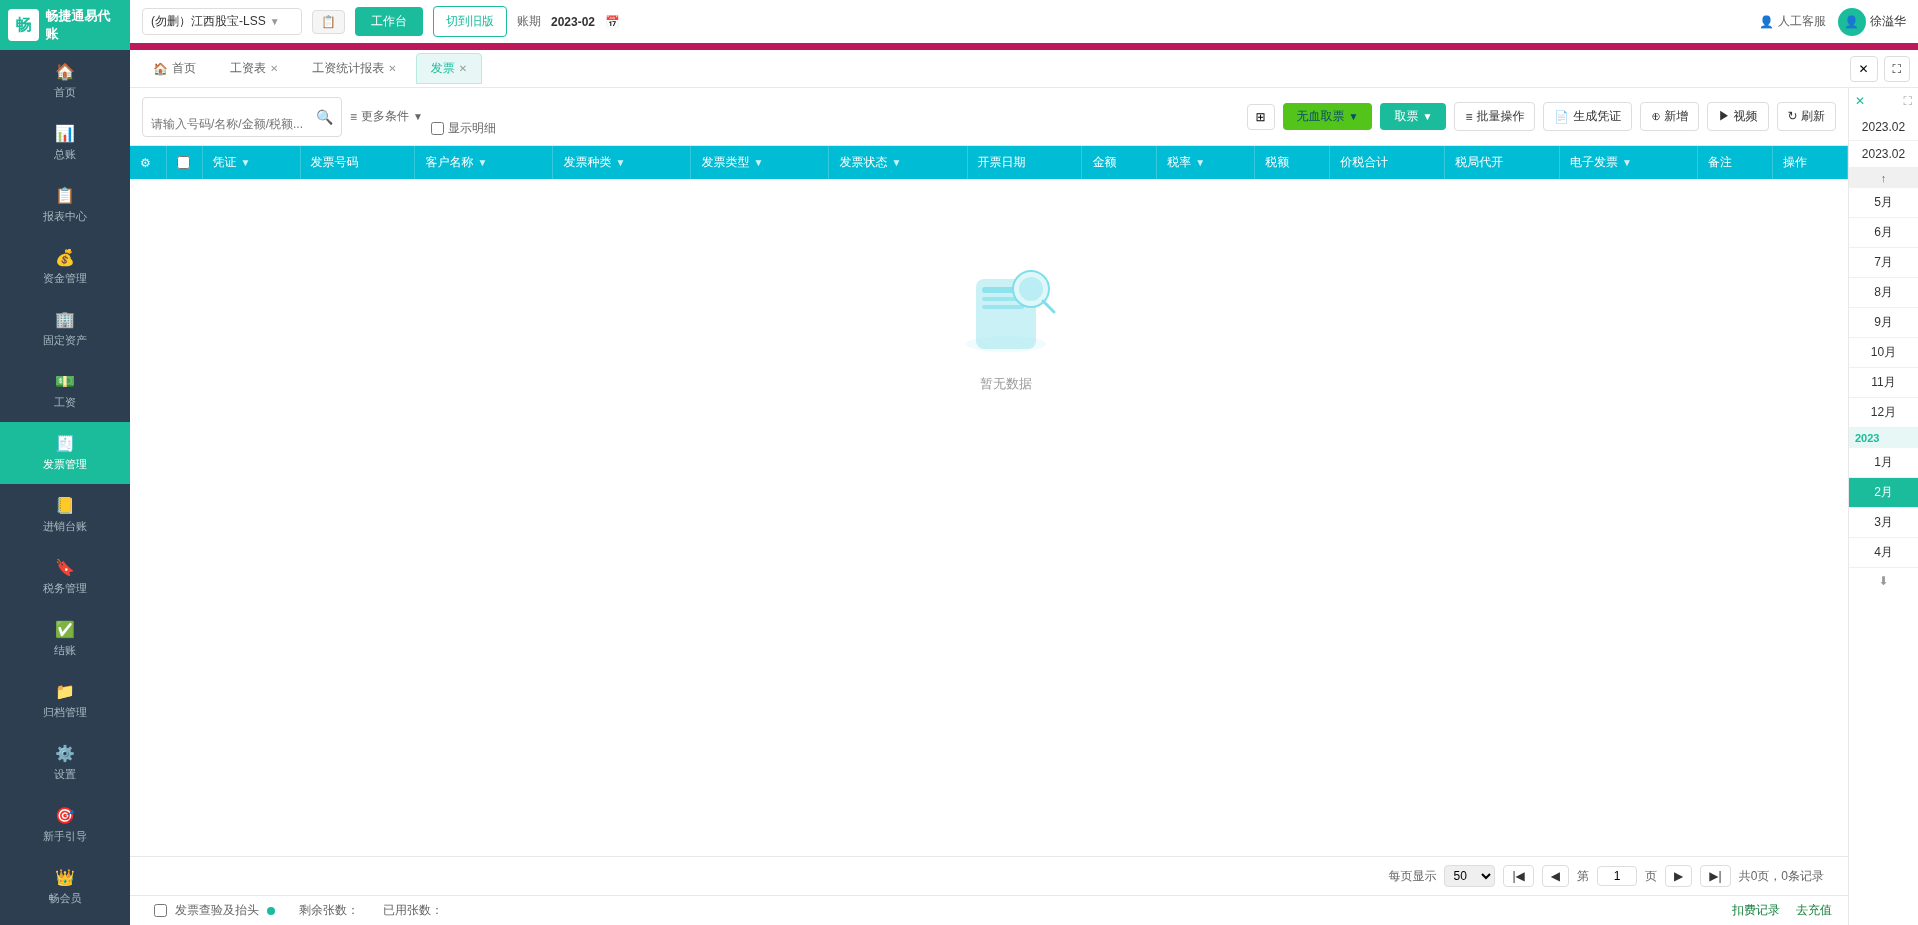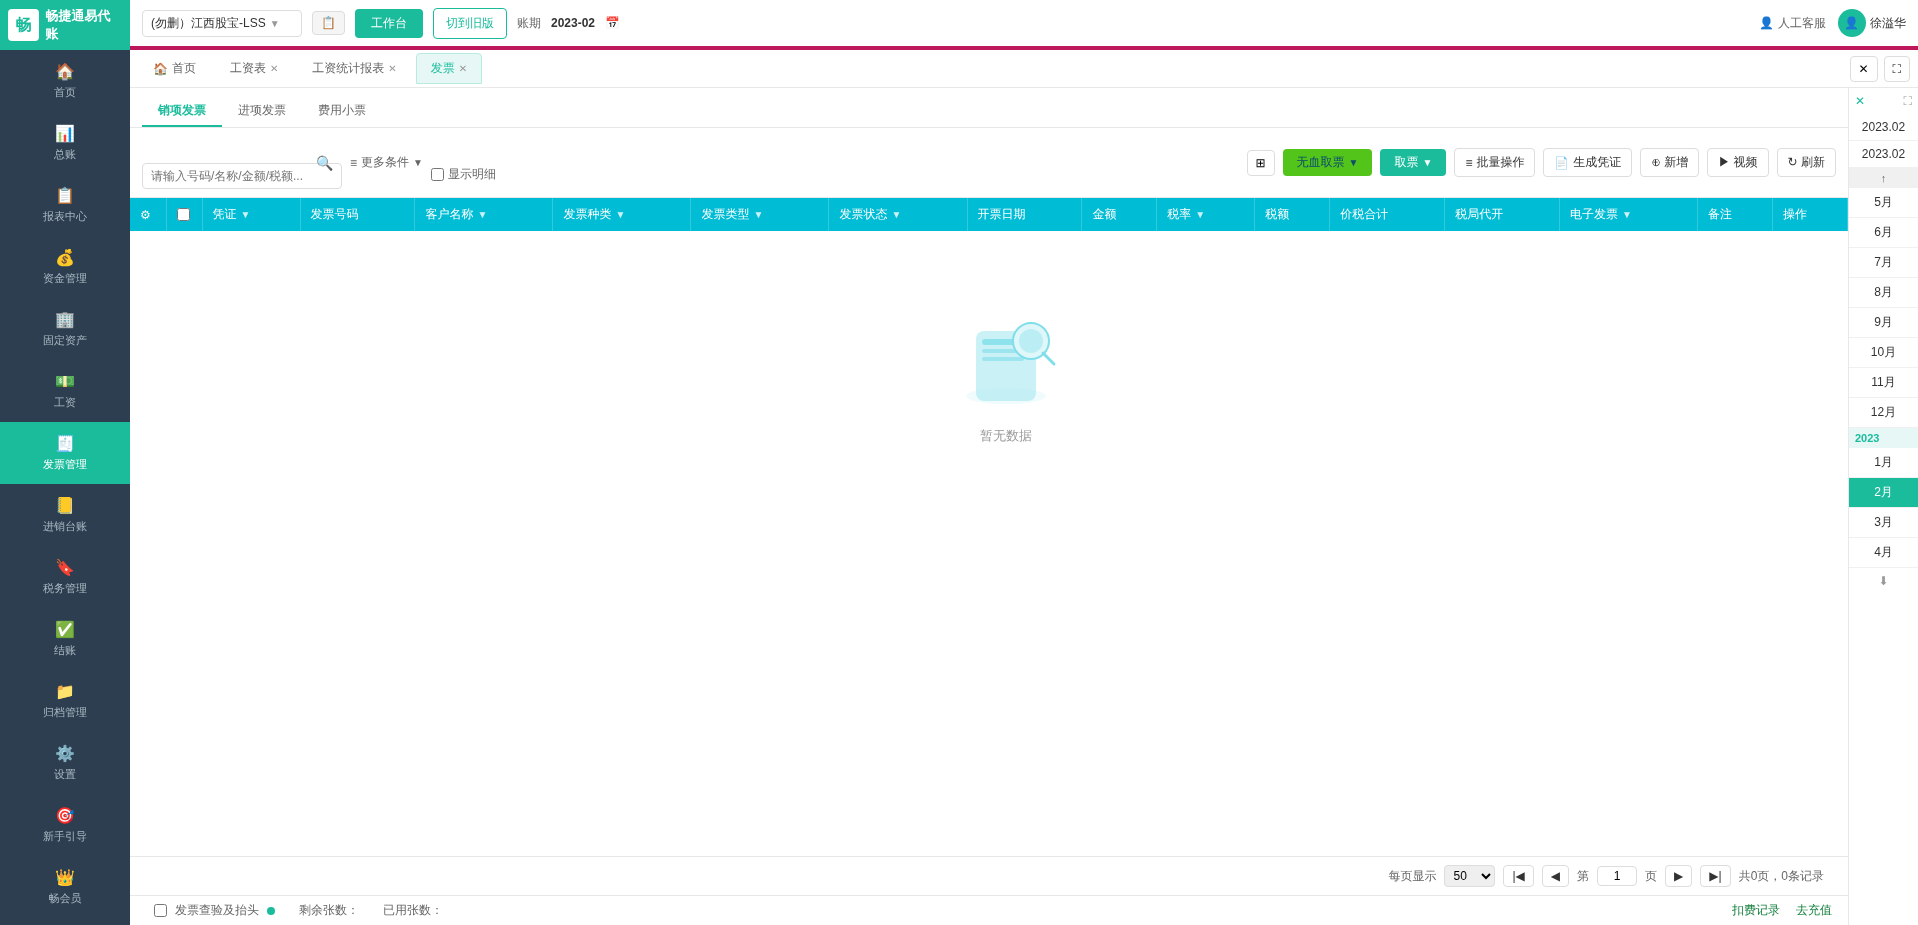--- a/index.html
+++ b/index.html
@@ -12,21 +12,21 @@
     .sidebar-item { display: flex; flex-direction: column; align-items: center; padding: 12px 0; color: #aab8c2; cursor: pointer; gap: 4px; font-size: 11px; }
     .sidebar-item.active { background: #1abc9c; color: white; }
     .sidebar-item .icon { font-size: 16px; }
     .sidebar-bottom { margin-top: auto; }
     .sidebar-collapse { display: flex; align-items: center; gap: 4px; color: #aab8c2; padding: 10px; cursor: pointer; font-size: 11px; }
 
     
     .main { flex: 1; display: flex; flex-direction: column; height: 100vh; overflow: hidden; }
 
     
-    .topbar { background: white; height: 50px; display: flex; align-items: center; padding: 0 12px; gap: 10px; border-bottom: 4px solid #be185d; flex-shrink: 0; }
+    .topbar { background: white; height: 50px; display: flex; align-items: center; padding: 0 12px; gap: 10px; border-bottom: 7px solid #be185d; flex-shrink: 0; }
     .company-selector { display: flex; align-items: center; gap: 4px; border: 1px solid #ddd; border-radius: 4px; padding: 4px 8px; cursor: pointer; font-size: 12px; color: #333; min-width: 160px; }
     .company-selector .arrow { color: #999; }
     .copy-btn { background: #f5f5f5; border: 1px solid #ddd; border-radius: 4px; padding: 4px 8px; cursor: pointer; font-size: 12px; }
     .workspace-btn { background: #1abc9c; color: white; border: none; border-radius: 4px; padding: 6px 16px; cursor: pointer; font-size: 12px; }
     .switch-btn { background: white; border: 1px solid #1abc9c; color: #1abc9c; border-radius: 4px; padding: 6px 12px; cursor: pointer; font-size: 12px; }
     .period-label { color: #666; font-size: 12px; }
     .period-value { color: #333; font-size: 12px; font-weight: bold; }
     .topbar-right { margin-left: auto; display: flex; align-items: center; gap: 12px; }
     .service-btn { color: #666; font-size: 12px; cursor: pointer; display: flex; align-items: center; gap: 4px; }
     .user-info { display: flex; align-items: center; gap: 4px; color: #333; font-size: 12px; cursor: pointer; }
@@ -46,21 +46,21 @@
     .invoice-panel { flex: 1; background: white; display: flex; flex-direction: column; overflow: hidden; }
 
     
     .sub-tabs { display: flex; align-items: center; padding: 8px 12px 0; border-bottom: 1px solid #e8e8e8; gap: 0; }
     .sub-tab { padding: 6px 16px; font-size: 12px; cursor: pointer; color: #666; border-bottom: 2px solid transparent; }
     .sub-tab.active { color: #1abc9c; border-bottom: 2px solid #1abc9c; font-weight: bold; }
 
     
     .toolbar { display: flex; align-items: center; padding: 8px 12px; gap: 8px; border-bottom: 1px solid #e8e8e8; }
     .toolbar-right { margin-left: auto; display: flex; align-items: center; gap: 8px; }
-    .search-input { border: 1px solid #ddd; border-radius: 4px; padding: 5px 28px 5px 8px; font-size: 12px; width: 200px; outline: none; position: relative; margin-top: 27px; }
+    .search-input { border: 1px solid #ddd; border-radius: 4px; padding: 19px 28px 5px 8px; font-size: 12px; width: 200px; outline: none; position: relative; }
     .search-wrap { position: relative; display: inline-block; }
     .search-icon { position: absolute; right: 8px; top: 50%; transform: translateY(-50%); color: #1abc9c; font-size: 14px; }
     .filter-btn { display: flex; align-items: center; gap: 4px; color: #666; font-size: 12px; cursor: pointer; border: none; background: transparent; }
     .show-detail-check { display: flex; align-items: center; gap: 4px; color: #666; font-size: 12px; cursor: pointer; margin-top: 24px; }
     .btn-green { background: #52c41a; color: #0c4a6e; border: none; border-radius: 4px; padding: 5px 14px; cursor: pointer; font-size: 12px; display: flex; align-items: center; gap: 4px; }
     .btn-teal { background: #1abc9c; color: white; border: none; border-radius: 4px; padding: 5px 14px; cursor: pointer; font-size: 12px; display: flex; align-items: center; gap: 4px; }
     .btn-gray { background: white; color: #333; border: 1px solid #ddd; border-radius: 4px; padding: 5px 10px; cursor: pointer; font-size: 12px; display: flex; align-items: center; gap: 4px; }
     .btn-outline { background: white; color: #333; border: 1px solid #ddd; border-radius: 4px; padding: 5px 10px; cursor: pointer; font-size: 12px; }
     .icon-btn { background: white; border: 1px solid #ddd; border-radius: 4px; padding: 5px 8px; cursor: pointer; font-size: 12px; }
 
@@ -227,31 +227,20 @@
     </div>
     <div style="margin-left:auto;display:flex;gap:6px;">
       <button class="icon-btn">✕</button>
       <button class="icon-btn">⛶</button>
     </div>
   </div>
 
   <div class="content">
     <div class="invoice-panel">
 
-      <div class="sub-tabs">
-        <div class="sub-tab active">
-          <span>销项发票</span>
-        </div>
-        <div class="sub-tab">
-          <span>进项发票</span>
-        </div>
-        <div class="sub-tab">
-          <span>费用小票</span>
-        </div>
-      </div>
 
       <div class="toolbar">
         <div class="search-wrap">
           <input type="text" class="search-input" placeholder="请输入号码/名称/金额/税额..." style="">
           <span class="search-icon">🔍</span>
         </div>
         <button class="filter-btn">
           <span>≡</span>
           <span>更多条件</span>
           <span class="dropdown-arrow">▼</span>

